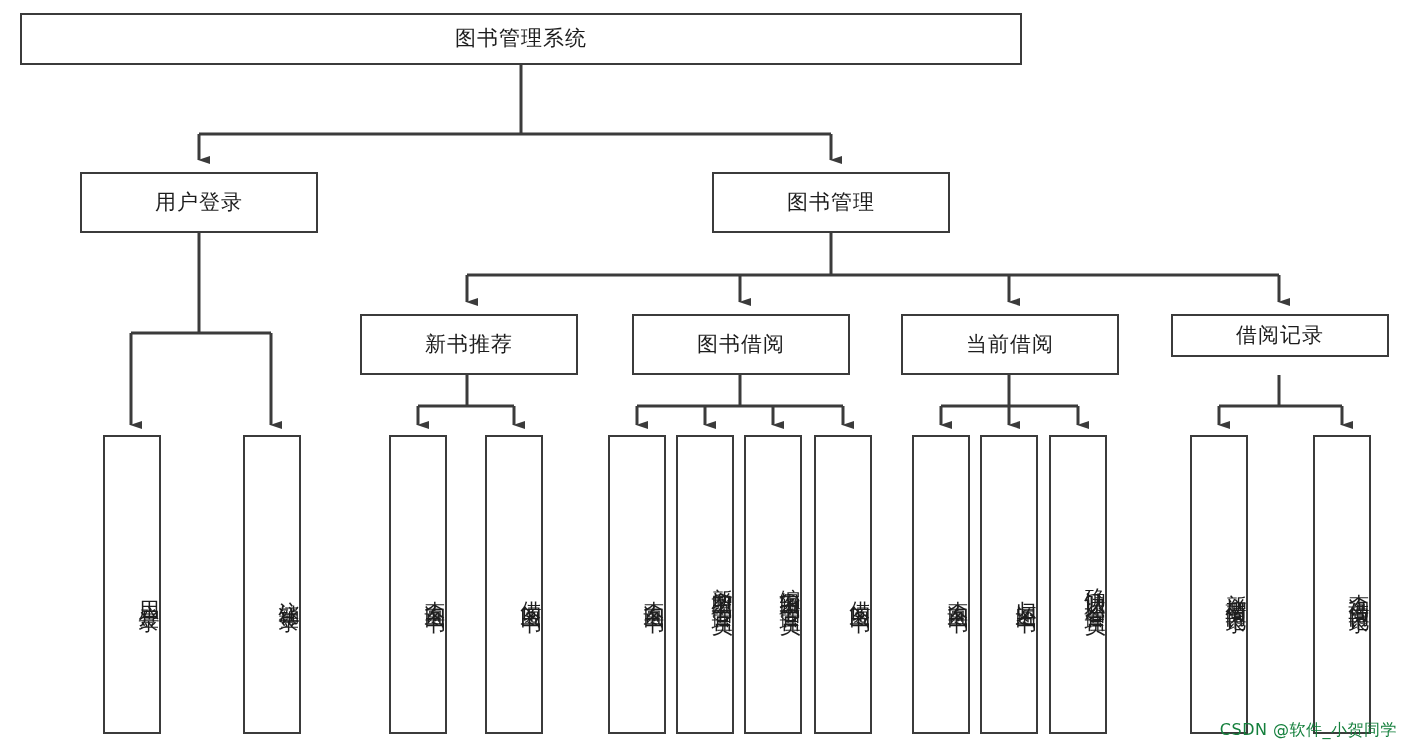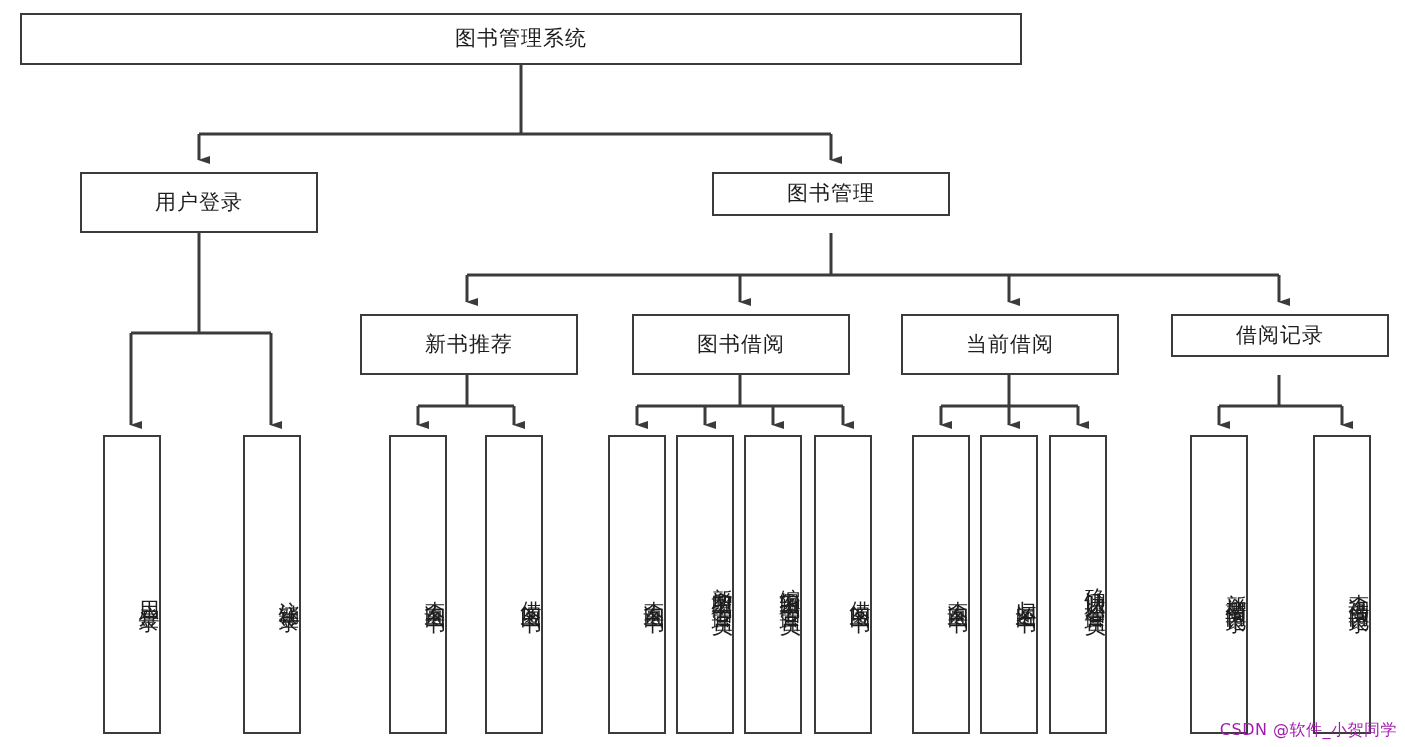--- a/index.html
+++ b/index.html
@@ -49,21 +49,21 @@
     justify-content: center;
     padding-top: 14px;
     white-space: nowrap;
   }
   .node.vert.tall { padding-top: 8px; }
   #watermark {
     position: absolute;
     right: 8px;
     bottom: 6px;
     font-size: 16px;
-    color: #a21caf;
+    color: #15803d;
     letter-spacing: 0.5px;
     white-space: nowrap;
     z-index: 3;
   }
 </style>
 </head>
 <body>
 
 <div id="diagram">
 
@@ -116,21 +116,21 @@
       <path d="M1279,375 L1279,406"></path>
       <path d="M1219,406 L1342,406"></path>
       <path d="M1219,406 L1219,425" marker-end="url(#arw)"></path>
       <path d="M1342,406 L1342,425" marker-end="url(#arw)"></path>
     </g>
   </svg>
 
   <div class="node horiz" style="left:20px; top:13px; width:1002px; height:52px;">图书管理系统</div>
 
   <div class="node horiz" style="left:80px; top:172px; width:238px; height:61px;">用户登录</div>
-  <div class="node horiz" style="left:712px; top:172px; width:238px; height:44px;">图书管理</div>
+  <div class="node horiz" style="left:712px; top:172px; width:238px; height:61px;">图书管理</div>
 
   <div class="node horiz" style="left:360px; top:314px; width:218px; height:61px;font-family:Liberation Serif, serif;">新书推荐</div>
   <div class="node horiz" style="left:901px; top:314px; width:218px; height:61px;">当前借阅</div>
   <div class="node horiz" style="left:632px; top:314px; width:218px; height:61px;">图书借阅</div>
   <div class="node horiz" style="left:1171px; top:314px; width:218px; height:43px;">借阅记录</div>
 
   <div class="node vert" style="left:103px; top:435px; width:58px; height:299px;">用户登录</div>
   <div class="node vert" style="left:243px; top:435px; width:58px; height:299px;">注销登录</div>
 
   <div class="node vert" style="left:389px; top:435px; width:58px; height:299px;">查询图书</div>

